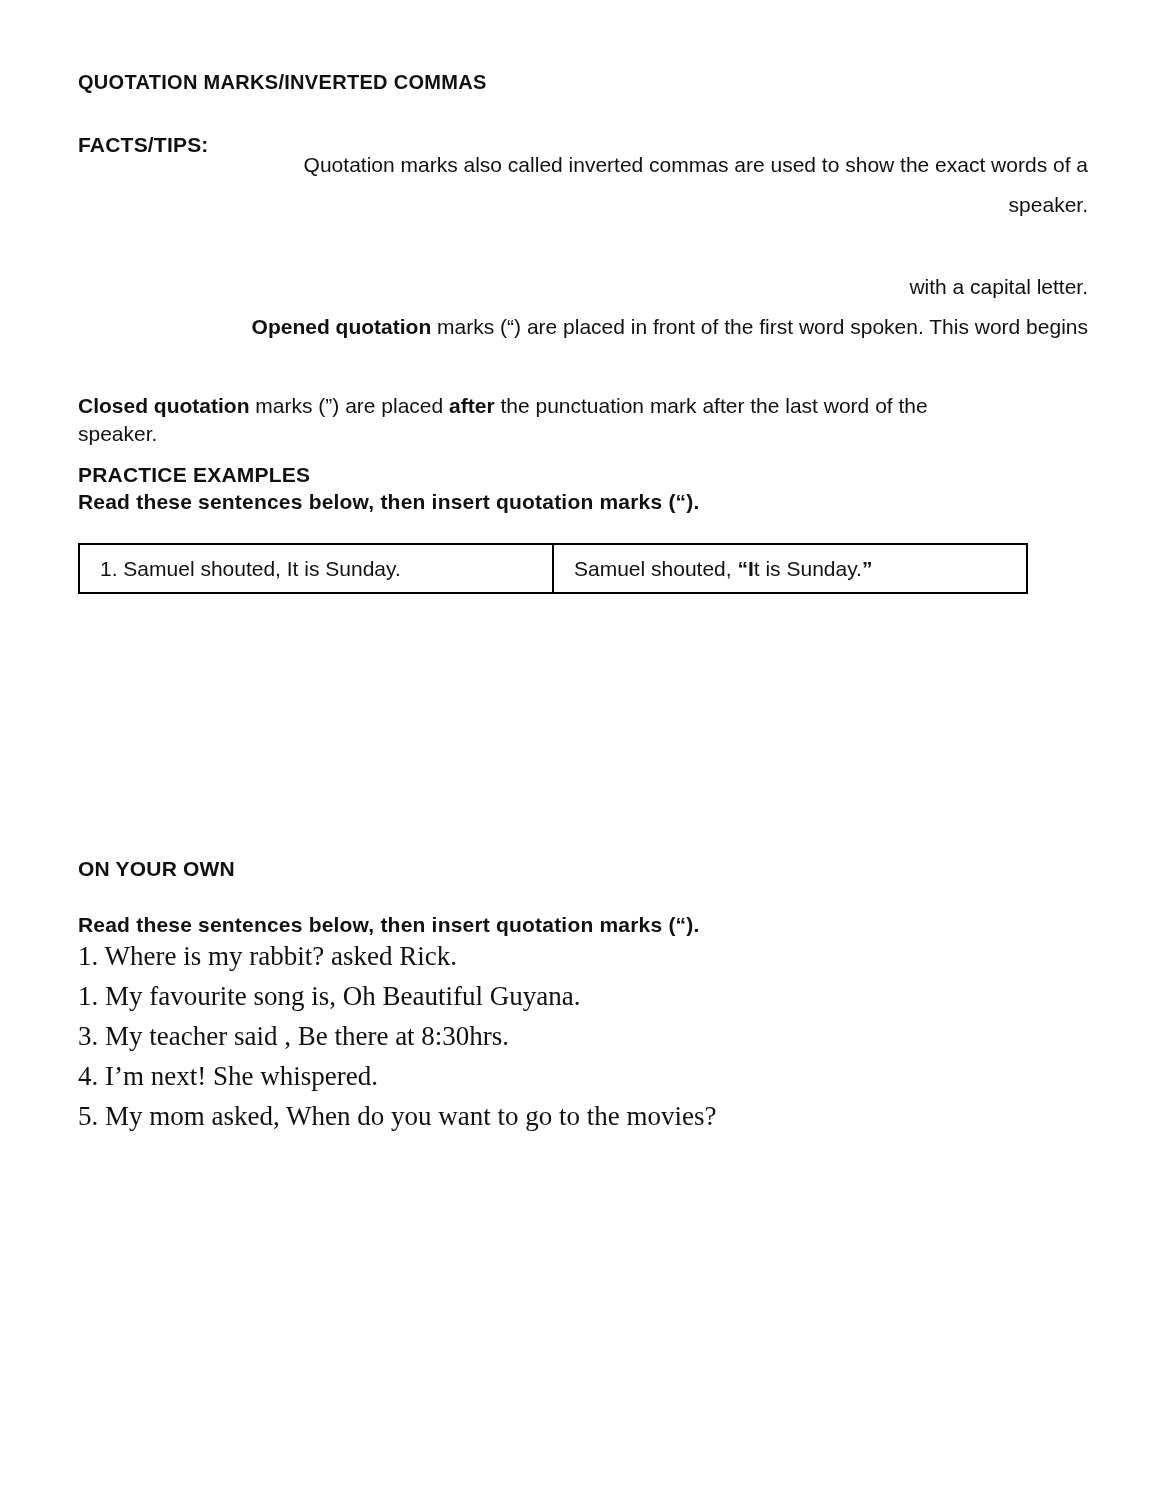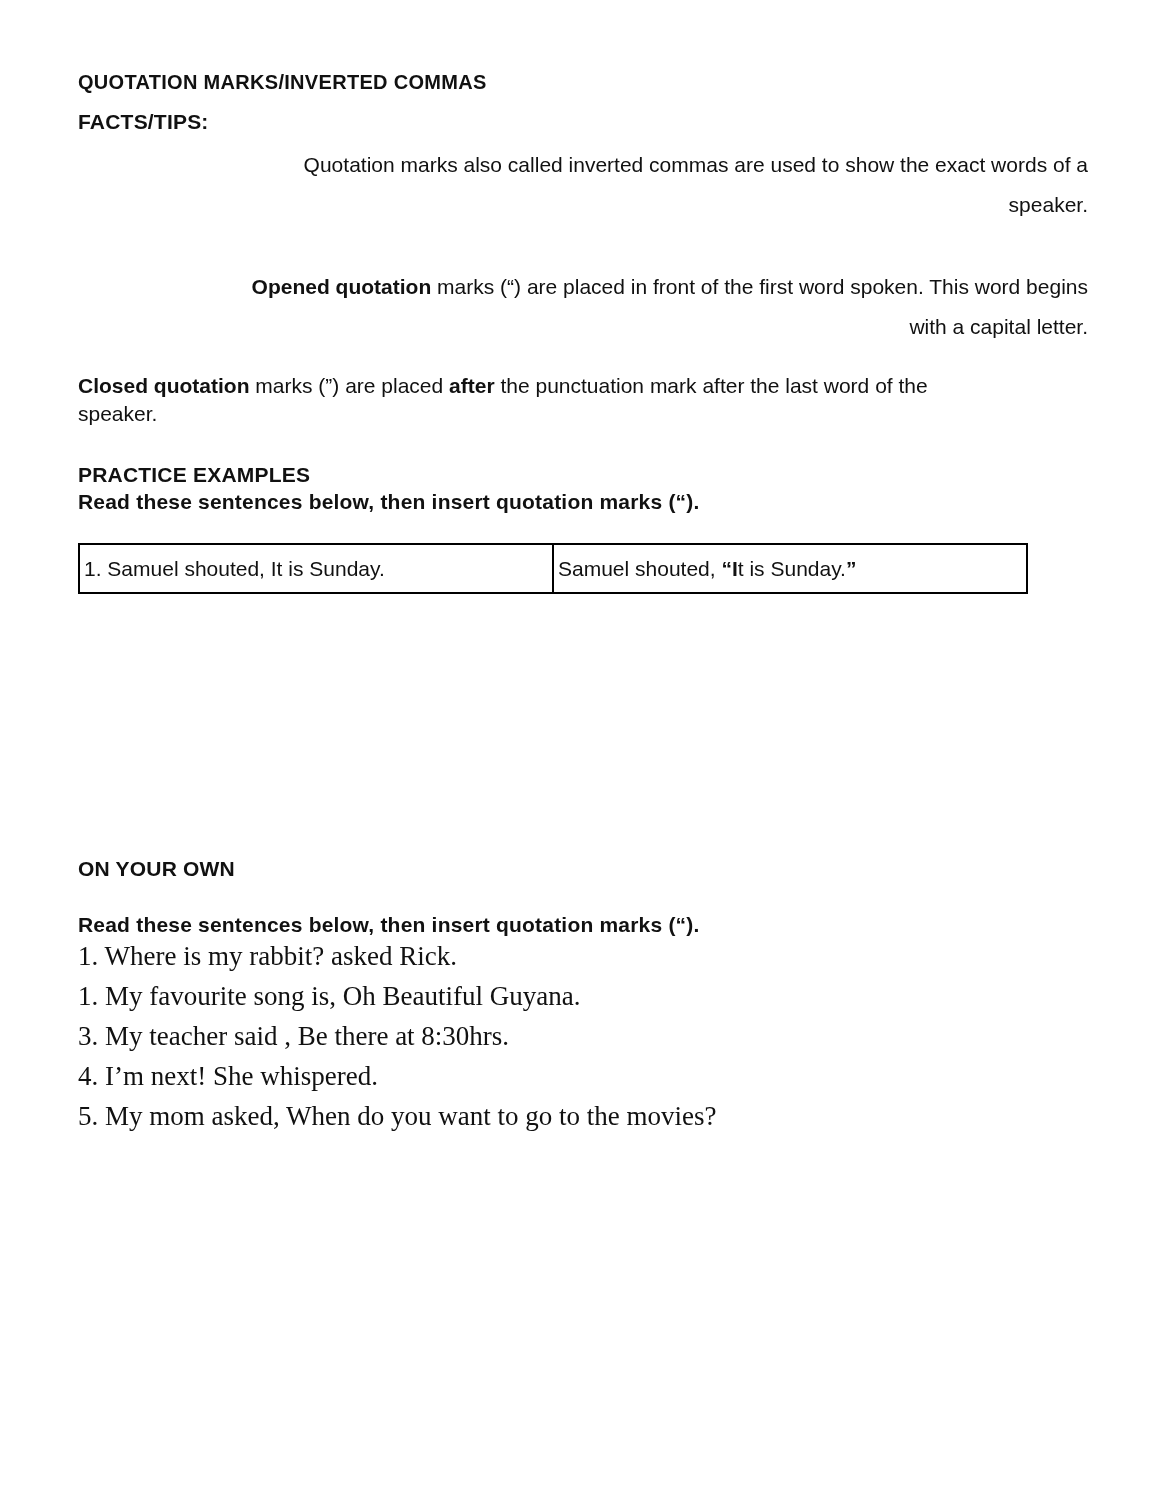--- a/index.html
+++ b/index.html
@@ -13,41 +13,41 @@
   }
   .abs { position: absolute; left: 78px; }
   .title {
     top: 70px;
     font-size: 20px; font-weight: 700; letter-spacing: 0.3px;
     line-height: 24px;
   }
   .heading {
     font-size: 21px; font-weight: 700; line-height: 24px; letter-spacing: 0.2px;
   }
-  .facts-heading   { top: 110px; }
+  .facts-heading   { top: 133px; }
   .practice-heading{ top: 463px; }
   .practice-instr  { top: 490px; }
   .own-heading     { top: 857px; }
   .own-instr       { top: 912px; line-height: 26px; }
   .para { font-size: 21px; width: 1010px; }
   .para.spaced { line-height: 40px; text-align: right; }
   .para.tight  { line-height: 28px; }
   .facts-para  { top: 145px; }
   .opened-para { top: 267px; }
-  .closed-para { top: 372px; }
+  .closed-para { top: 392px; }
   b, .b { font-weight: 700; }
   table.examples {
     position: absolute; left: 78px; top: 543px;
     width: 950px; table-layout: fixed;
     border-collapse: collapse;
   }
   table.examples td {
     border: 2px solid #000000;
     font-size: 21px; line-height: 28px;
-    padding: 8px 4px;
+    padding: 8px 20px;
     vertical-align: middle;
     overflow: hidden;
   }
   tr.r1 { height: 49px; }
   tr.r2 { height: 76px; }
   tr.r3 { height: 75px; }
   .exlist { top: 936px; width: 1010px; }
   .exlist .exitem {
     height: 40px; line-height: 40px;
     font-size: 27px;
@@ -63,22 +63,22 @@
   <div class="abs title">QUOTATION MARKS/INVERTED COMMAS</div>
 
   <div class="abs heading facts-heading">FACTS/TIPS:</div>
 
   <div class="abs para spaced facts-para">
       <div><span>Quotation marks also called inverted commas are used to show the exact words of a</span></div>
       <div><span>speaker.</span></div>
     </div>
 
   <div class="abs para spaced opened-para">
+      <div><span>with a capital letter.</span></div>
       <div><b>Opened quotation</b><span> marks (“) are placed in front of the first word spoken. This word begins</span></div>
-      <div><span>with a capital letter.</span></div>
     </div>
 
   <div class="abs para tight closed-para">
       <div><b>Closed quotation</b><span> marks (”) are placed </span><b>after</b><span> the punctuation mark after the last word of the</span></div>
       <div><span>speaker.</span></div>
     </div>
 
   <div class="abs heading practice-heading">PRACTICE EXAMPLES</div>
 
   <div class="abs heading practice-instr">Read these sentences below, then insert quotation marks (“).</div>

